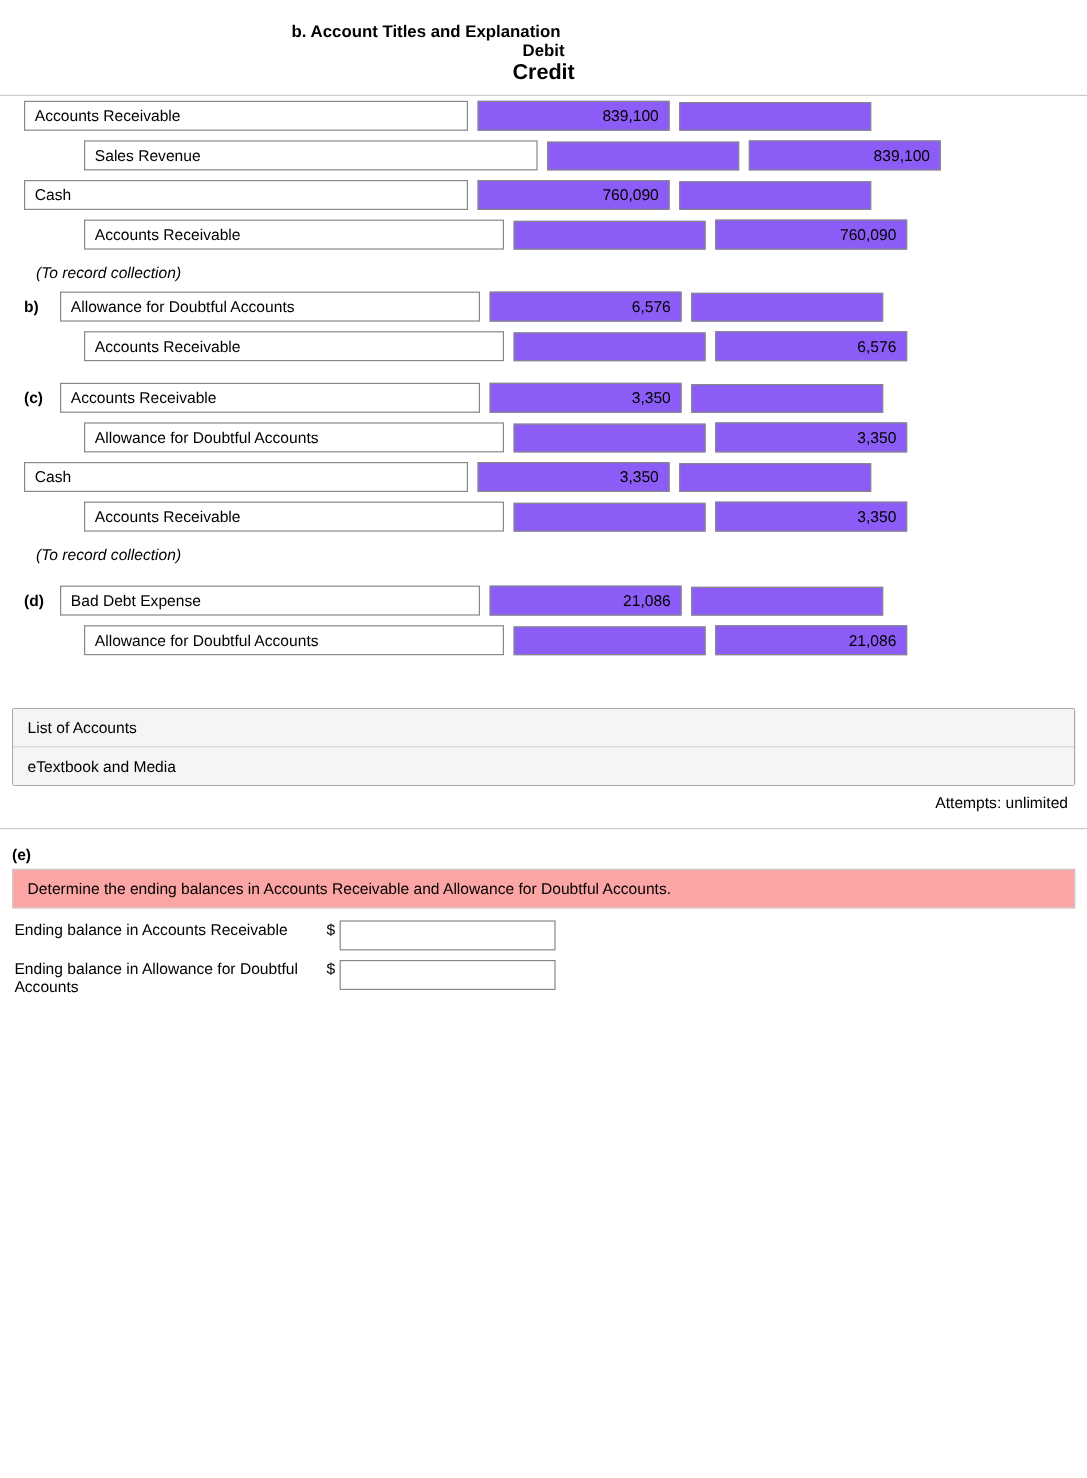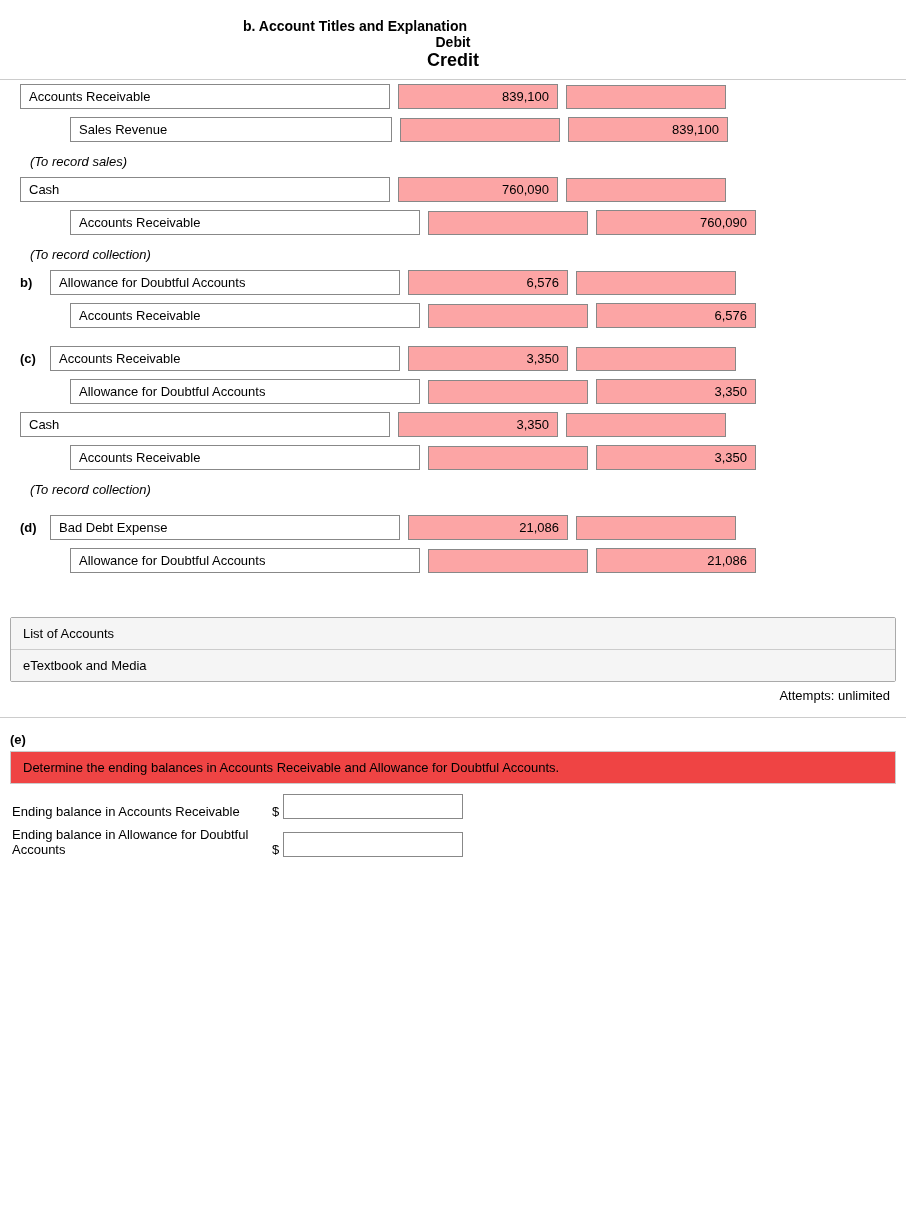--- a/index.html
+++ b/index.html
@@ -43,21 +43,21 @@
       padding: 4px 8px;
       background: #fff;
       min-height: 24px;
       font-size: 13px;
     }
 
     .value-box {
       width: 160px;
       border: 1px solid #888;
       padding: 4px 8px;
-      background: #fca5a5;
+      background: #8b5cf6;
       min-height: 24px;
       font-size: 13px;
       text-align: right;
       margin-left: 8px;
     }
 
     .note-text {
       font-size: 13px;
       font-style: italic;
       padding: 4px 0 8px 10px;
@@ -94,26 +94,26 @@
       text-align: right;
       padding: 6px 16px;
       font-size: 13px;
       font-weight: normal;
     }
     .part-e-desc {
       font-size: 13px;
       margin-bottom: 14px;
       padding: 8px 12px;
       border: 1px solid #ccc;
-      background: #ef4444;
+      background: #fca5a5;
     }
 
     .balance-row {
       display: flex;
-      align-items: flex-end;
+      align-items: flex-start;
       margin-bottom: 8px;
       padding: 0 12px;
     }
     .balance-label {
       font-size: 13px;
       width: 260px;
     }
     .balance-dollar {
       font-size: 13px;
       margin-right: 4px;
@@ -149,25 +149,24 @@
   </div>
 
   <div class="section">
 
     <div class="entry-row">
       <div class="account-box">Accounts Receivable</div>
       <div class="value-box">839,100</div>
       <div class="value-box"></div>
     </div>
     <div class="entry-row indented">
-      <div class="account-box account-box-indented" style="margin-left:20px;width:322px;">Sales Revenue</div>
+      <div class="account-box account-box-indented" style="margin-left:20px;width:378px;">Sales Revenue</div>
       <div class="value-box"></div>
       <div class="value-box">839,100</div>
     </div>
-    <div class="note-text">(To record sales)</div>
 
     <div class="entry-row">
       <div class="account-box">Cash</div>
       <div class="value-box">760,090</div>
       <div class="value-box"></div>
     </div>
     <div class="entry-row indented">
       <div class="account-box account-box-indented" style="margin-left:20px;width:350px;">Accounts Receivable</div>
       <div class="value-box"></div>
       <div class="value-box">760,090</div>

